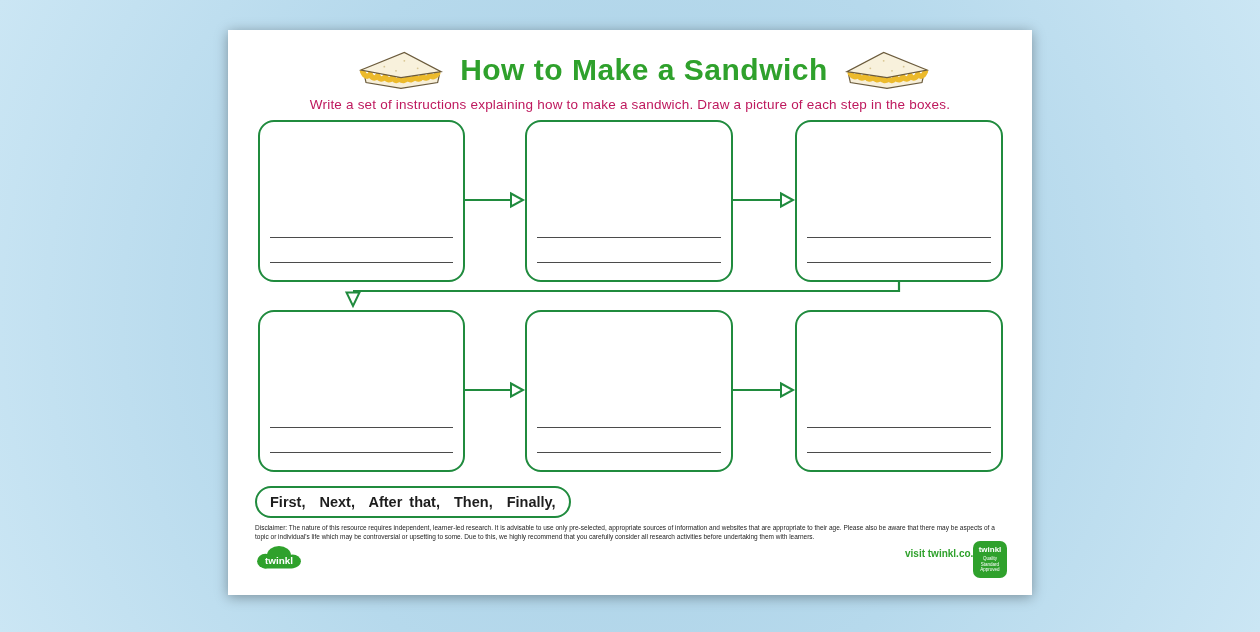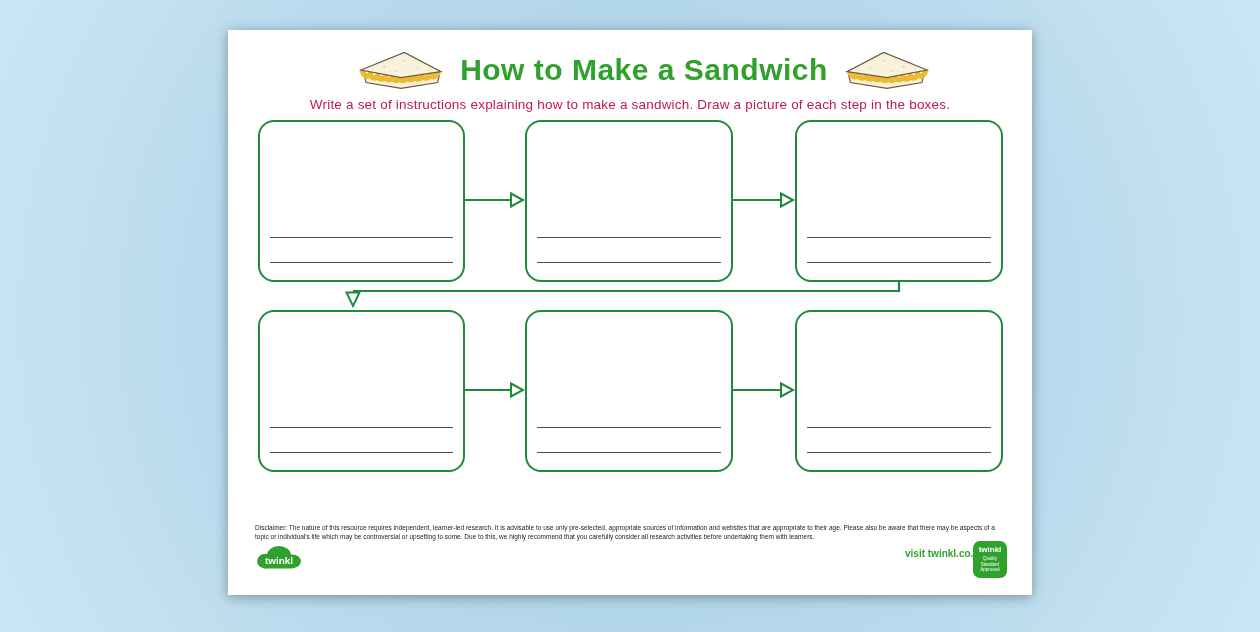--- a/index.html
+++ b/index.html
@@ -150,20 +150,21 @@
     <svg class="arrow-svg" style="left:505px;top:350px" width="62" height="20" viewBox="0 0 62 20">
       <line x1="0" y1="10" x2="48" y2="10" stroke="#208b3e" stroke-width="2.2"></line>
       <polygon points="48,3.5 60,10 48,16.5" fill="#ffffff" stroke="#208b3e" stroke-width="2"></polygon>
     </svg>
 
     <svg class="arrow-svg" style="left:100px;top:252px" width="580" height="30" viewBox="0 0 580 30">
       <path d="M571,0 L571,9 L25,9" fill="none" stroke="#208b3e" stroke-width="2.2"></path>
       <polygon points="18.5,10.5 31.5,10.5 25,24" fill="#ffffff" stroke="#208b3e" stroke-width="2"></polygon>
     </svg>
 
+    <div class="word-bank">First,  Next,  After that,  Then,  Finally,</div>
 
     <p class="disclaimer">Disclaimer: The nature of this resource requires independent, learner-led research. It is advisable to use only pre-selected, appropriate sources of information and websites that are appropriate to their age. Please also be aware that there may be aspects of a topic or individual's life which may be controversial or upsetting to some. Due to this, we highly recommend that you carefully consider all research activities before undertaking them with learners.</p>
 
     <span class="logo">
       <svg viewBox="0 0 92 56" width="48" height="30" aria-hidden="true">
         <g fill="#2fa12c">
           <ellipse cx="20" cy="36" rx="16" ry="14"></ellipse>
           <ellipse cx="46" cy="25" rx="23" ry="18"></ellipse>
           <ellipse cx="72" cy="36" rx="16" ry="13"></ellipse>
           <rect x="10" y="30" width="70" height="20" rx="10"></rect>

